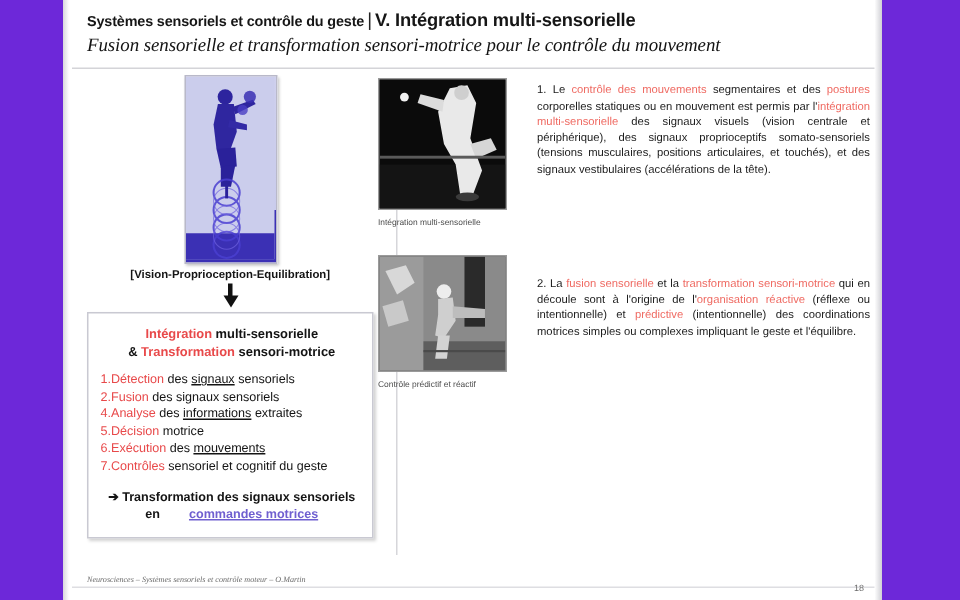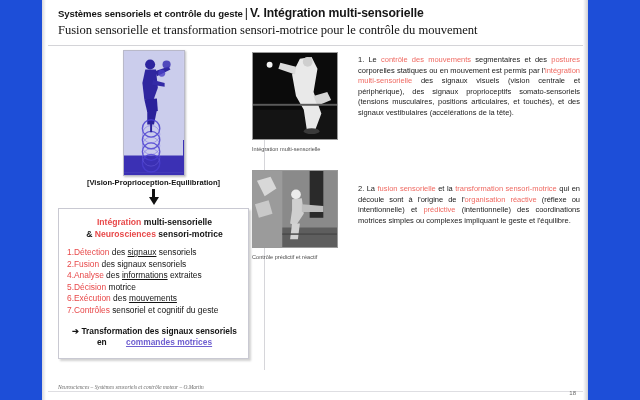--- a/index.html
+++ b/index.html
@@ -5,21 +5,21 @@
   * { box-sizing: border-box; margin: 0; padding: 0; }
   html, body {
     width: 640px; height: 400px;
     background: #000;
     font-family: "Liberation Sans", sans-serif;
     overflow: hidden;
   }
   #viewer {
     position: relative;
     width: 640px; height: 400px;
-    background: #1d4ed8;
+    background: #6d28d9;
   }
   #slide {
     position: absolute;
     left: 42px; top: 0px;
     width: 546px; height: 400px;
     background: #ffffff;
     overflow: hidden;
   }
   
   #slide:before {
@@ -45,20 +45,21 @@
     color: #161616;
     white-space: nowrap;
     letter-spacing: -0.1px;
   }
   .title-part-a { font-weight: 700; font-size: 9.6px; }
   .title-sep { font-weight: 400; font-size: 12.5px; color: #222; padding: 0 2px; }
   .title-part-b { font-weight: 700; font-size: 12.2px; }
   .subtitle-line {
     margin-top: 3px;
     font-family: "Liberation Serif", serif;
+    font-style: italic;
     font-size: 12.6px;
     color: #131313;
     white-space: nowrap;
     letter-spacing: -0.05px;
   }
   .header-rule {
     position: absolute;
     left: 6px; top: 45px; width: 536px; height: 1px;
     background: #d4d4d8;
   }
@@ -267,21 +268,21 @@
         <span class="stem"></span>
           <span class="head"></span>
       </div>
 
       <div class="box-steps">
         <div class="box-head">
           <div>
             <span class="red">Intégration</span><span> multi-sensorielle</span>
           </div>
           <div>
-            <span>&amp; </span><span class="red">Neurosciences</span><span> sensori-motrice</span>
+            <span>&amp; </span><span class="red">Transformation</span><span> sensori-motrice</span>
           </div>
         </div>
 
         <div class="steps" id="steps-list">
             <div><span class="redline">1.</span><span class="redline">Détection</span><span> des </span><span class="u">signaux</span><span> sensoriels</span></div>
             <div><span class="redline">2.</span><span class="redline">Fusion</span><span> des signaux sensoriels</span></div>
             <div><span class="redline">4.</span><span class="redline">Analyse</span><span> des </span><span class="u">informations</span><span> extraites</span></div>
             <div><span class="redline">5.</span><span class="redline">Décision</span><span> motrice</span></div>
             <div><span class="redline">6.</span><span class="redline">Exécution</span><span> des </span><span class="u">mouvements</span></div>
             <div class="wrapline"><span class="redline">7.</span><span class="redline">Contrôles</span><span> sensoriel et cognitif du geste</span></div>

